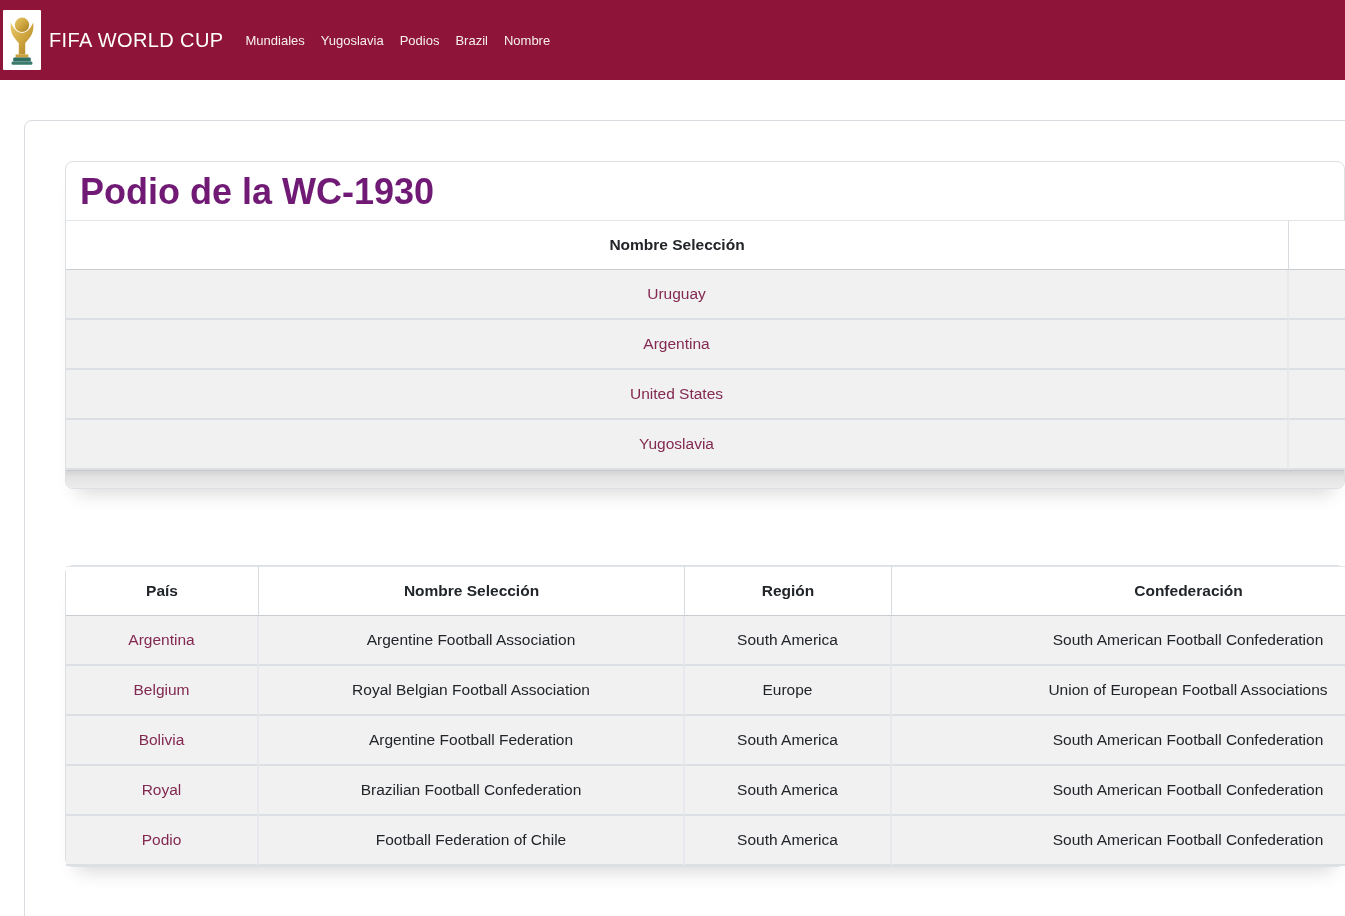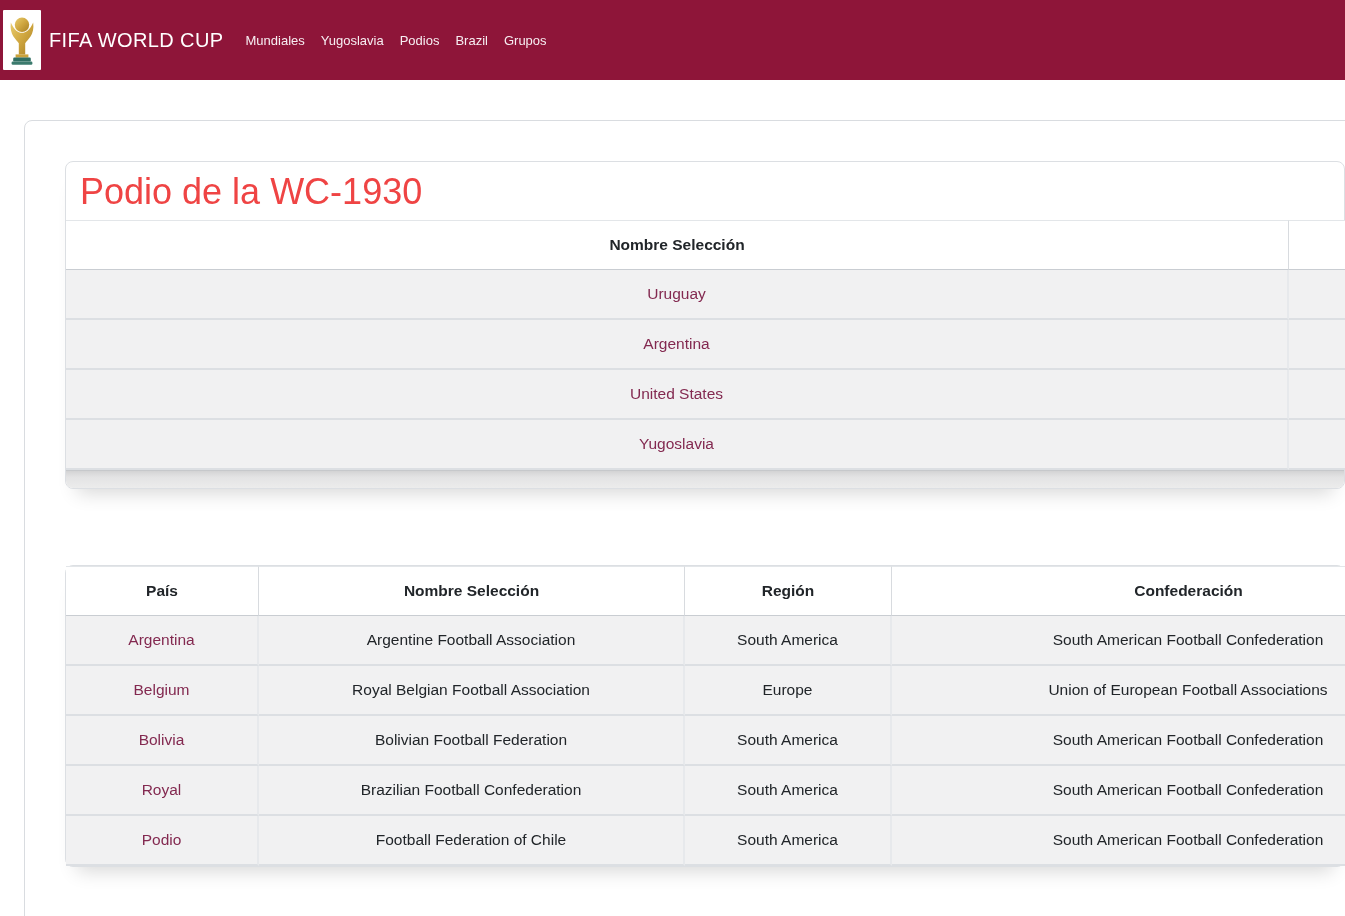--- a/index.html
+++ b/index.html
@@ -23,21 +23,21 @@
   .brand-text{color:#ffffff;font-size:20px;letter-spacing:.4px;font-weight:400;}
   .nav-links{display:flex;align-items:center;margin-left:14px;}
   .nav-link{color:#f7eef2;font-size:13px;text-decoration:none;padding:8px;cursor:pointer;}
 
   
   .outer-card{width:1420px;margin:40px 0 0 24px;border:1px solid #d9dce0;
     border-radius:8px;padding:40px;background:#fff;min-height:900px;}
   .section-card{width:1280px;background:#fff;border:1px solid var(--card-border);
     border-radius:8px;box-shadow:0 16px 18px -12px rgba(0,0,0,.16);}
   .section-card.first{margin-bottom:76px;}
-  .card-title{font-size:36px;font-weight:400;color:#ef4444;line-height:1.15;
+  .card-title{font-size:36px;font-weight:700;color:#701a75;line-height:1.15;
     padding:9px 14px 8px 14px;}
 
   
   table{border-collapse:separate;border-spacing:0;width:1420px;table-layout:fixed;}
   th,td{text-align:center;vertical-align:middle;font-size:15.5px;}
   thead th{background:#fff;font-weight:700;color:var(--text);
     padding:15px 14px;border-top:1px solid #e3e6e9;
     border-bottom:1px solid #c9cdd2;border-right:1px solid #d8dbdf;line-height:18px;}
   tbody td{background:var(--row-bg);padding:15px 14px;line-height:18px;
     border-bottom:2px solid var(--border-row);border-right:2px solid var(--border-soft);}
@@ -75,21 +75,21 @@
         <rect x="7" y="59" width="26" height="4" rx="1.5" fill="#3b7a6d"></rect>
       </svg>
     </span>
     <span class="brand-text">FIFA WORLD CUP</span>
   </a>
   <nav class="nav-links">
     <a class="nav-link">Mundiales</a>
     <a class="nav-link">Yugoslavia</a>
     <a class="nav-link">Podios</a>
     <a class="nav-link">Brazil</a>
-    <a class="nav-link">Grupos</a>
+    <a class="nav-link">Nombre</a>
   </nav>
 </header>
 
 <main class="outer-card">
 
   <section class="section-card first">
     <h2 class="card-title">Podio de la WC-1930</h2>
     <table class="t-podium">
       <colgroup>
           <col class="c-name">
@@ -147,21 +147,21 @@
           <td>South American Football Confederation</td>
         </tr>
         <tr>
           <td><a>Belgium</a></td>
           <td>Royal Belgian Football Association</td>
           <td>Europe</td>
           <td>Union of European Football Associations</td>
         </tr>
         <tr>
           <td><a>Bolivia</a></td>
-          <td>Bolivian Football Federation</td>
+          <td>Argentine Football Federation</td>
           <td>South America</td>
           <td>South American Football Confederation</td>
         </tr>
         <tr>
           <td><a>Royal</a></td>
           <td>Brazilian Football Confederation</td>
           <td>South America</td>
           <td>South American Football Confederation</td>
         </tr>
         <tr>

